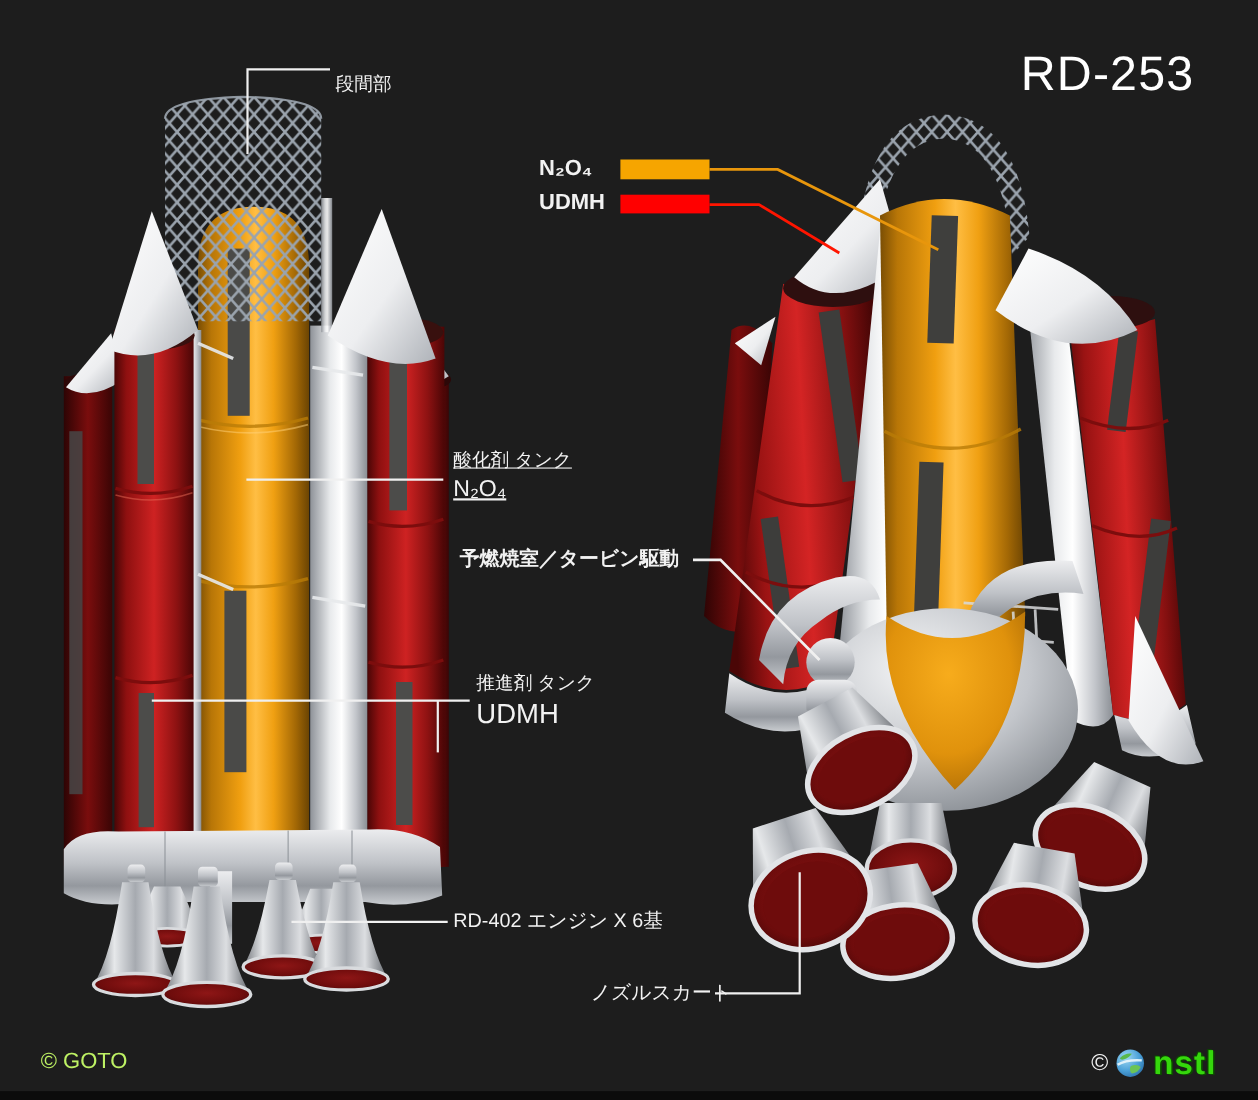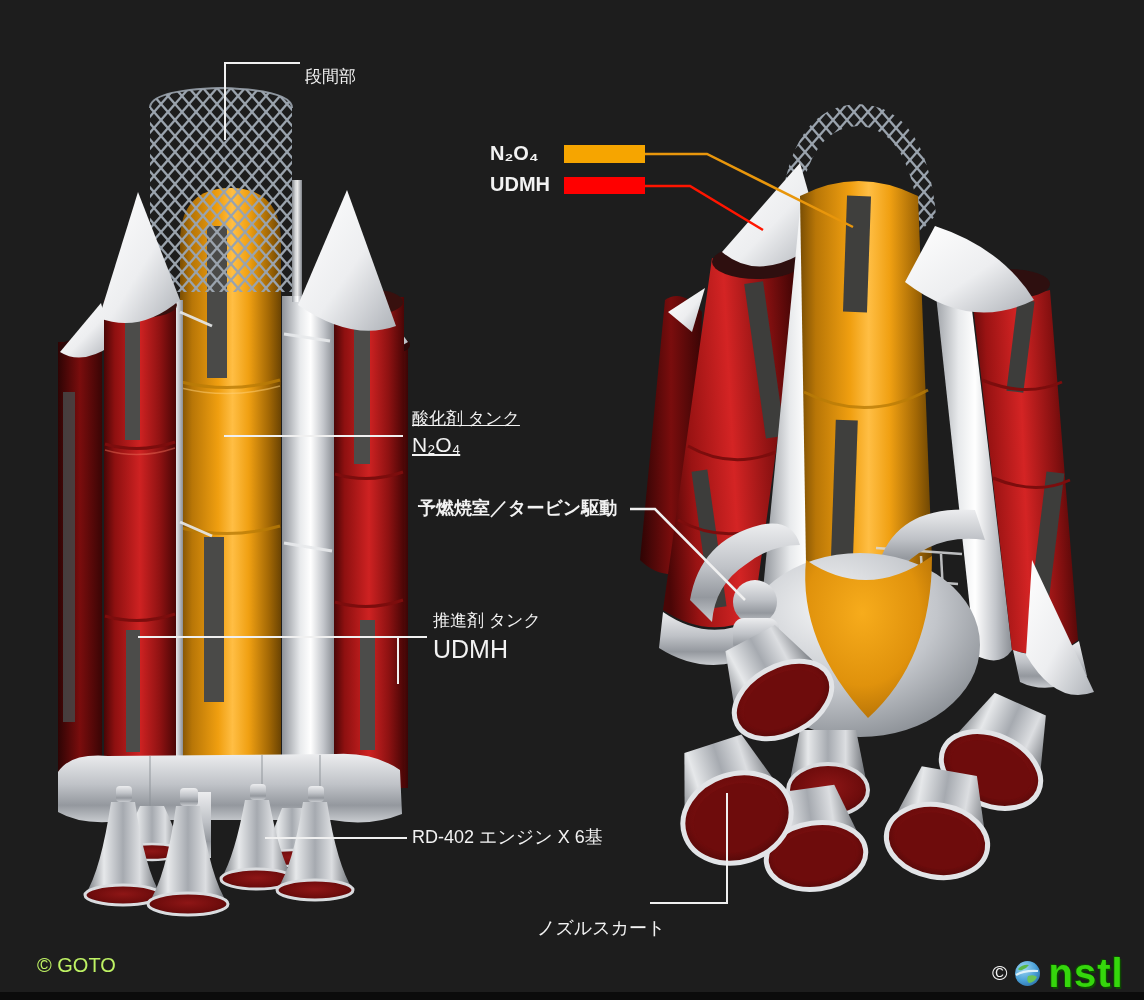--- a/index.html
+++ b/index.html
@@ -15,21 +15,21 @@
   .lbl-md{font-size:18px;}
   .lbl-bold{font-weight:bold;}
   .lbl-chem{font-size:21px;margin-top:3px;}
   .lbl-udmh{font-size:25px;margin-top:3px;}
   .title{font-size:44px;letter-spacing:1px;color:#FFFFFF;}
   .legend-label{font-size:20px;font-weight:bold;}
   .credit{font-size:20px;color:#bef264;}
   .nstl{display:flex;align-items:center;gap:7px;}
   .nstl-c{font-size:21px;color:#F4F4F4;}
   .nstl-brand{
-    font-size:40px;font-weight:bold;color:#35D70C;letter-spacing:1px;
+    font-size:30px;font-weight:bold;color:#35D70C;letter-spacing:1px;
     text-shadow:1.5px 1.5px 0 #0C4A00, -1px -1px 0 #0C4A00;
   }
   .bottom-bar{position:absolute;left:0;bottom:0;width:100%;height:8px;background:#0B0B0B;}
 </style>
 </head>
 <body>
 
 <div class="stage">
 
 <svg class="scene" width="1144" height="1000" viewBox="0 0 1144 1000">
@@ -310,41 +310,42 @@
     <line x1="265" y1="838" x2="407" y2="838"></line>
     <polyline points="650,903 727,903 727,793"></polyline>
   </g>
   <polyline points="645,154 707,154 853,227" stroke="#E8960C" stroke-width="2.5" fill="none"></polyline>
   <polyline points="645,186 690,186 763,230" stroke="#FF1500" stroke-width="2.5" fill="none"></polyline>
 
   <rect x="564" y="145" width="81" height="18" fill="#F6A500"></rect>
   <rect x="564" y="177" width="81" height="17" fill="#FF0000"></rect>
 </svg>
 
+<div class="label title" style="left:928px;top:40px;">RD-253</div>
 
 <div class="label lbl-sm" style="left:305px;top:66px;">段間部</div>
 
 <div class="label legend-label" style="left:490px;top:141px;">N₂O₄</div>
 <div class="label legend-label" style="left:490px;top:172px;">UDMH</div>
 
 <div class="label" style="left:412px;top:408px;text-decoration:underline;">
   <div class="lbl-sm">酸化剤 タンク</div>
   <div class="lbl-chem">N₂O₄</div>
 </div>
 
 <div class="label lbl-md lbl-bold" style="left:418px;top:497px;font-family:Liberation Serif, serif;">予燃焼室／タービン駆動</div>
 
 <div class="label" style="left:433px;top:610px;">
   <div class="lbl-sm">推進剤 タンク</div>
   <div class="lbl-udmh">UDMH</div>
 </div>
 
 <div class="label lbl-md" style="left:412px;top:826px;">RD-402 エンジン X 6基</div>
 
-<div class="label lbl-md" style="left:537px;top:891px;margin-top:26px;">ノズルスカート</div>
+<div class="label lbl-md" style="left:537px;top:891px;">ノズルスカート</div>
 
 <div class="label credit" style="left:37px;top:953px;">© GOTO</div>
 
 <div class="label nstl" style="left:992px;top:948px;">
   <span class="nstl-c">©</span>
   <svg width="27" height="27" viewBox="0 0 27 27">
     <circle cx="13.5" cy="13.5" r="12.5" fill="url(#rGlobe)"></circle>
     <path d="M4,9 Q9,4 15,5 Q12,9 8,10 Q5,11 4,9 Z" fill="#59B84A"></path>
     <path d="M14,16 Q20,14 23,17 Q21,22 15,23 Q12,20 14,16 Z" fill="#6BC455"></path>
     <path d="M2,15 Q10,10 24,11" stroke="#EAF6FC" stroke-width="2.2" fill="none" opacity="0.9"></path>

